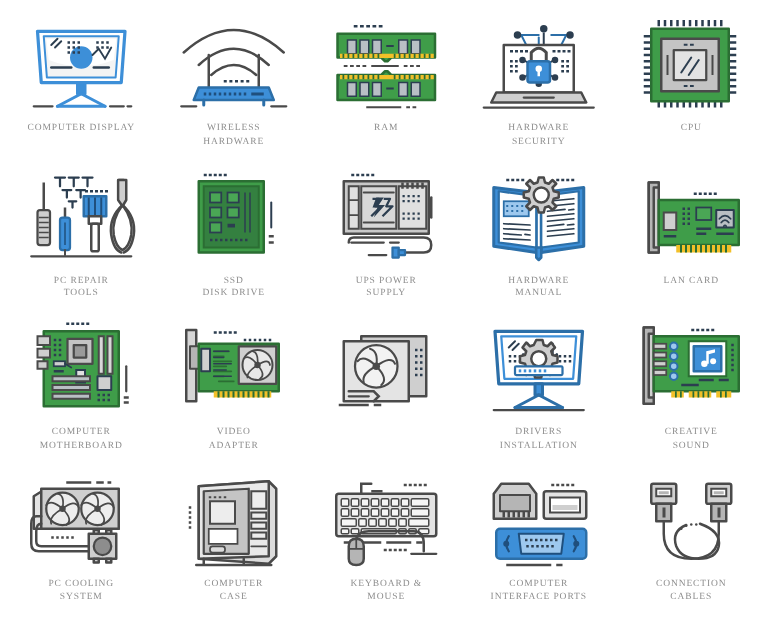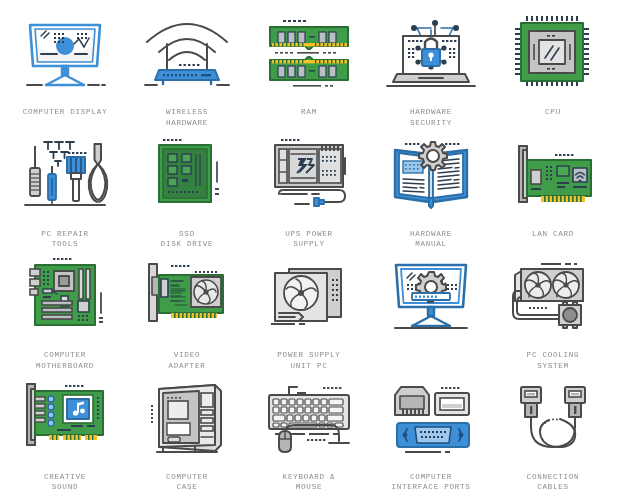--- a/index.html
+++ b/index.html
@@ -34,28 +34,28 @@
     display: flex;
     align-items: center;
     justify-content: center;
   }
   .icon-art svg {
     width: 100%;
     height: 100%;
     display: block;
   }
   .icon-label {
-    margin-top: 13px;
+    margin-top: 3px;
     text-align: center;
     color: #8d8d8d;
     font-size: 7.6px;
     letter-spacing: 0.72px;
     line-height: 10.5px;
     text-transform: uppercase;
-    font-family: Liberation Mono, monospace;
+    font-family: Liberation Serif, serif;
     white-space: pre-line;
     max-width: 118px;
   }
 </style>
 </head>
 <body>
 
 <div id="icon-grid">
 
   <div class="icon-cell">
@@ -972,22 +972,20 @@
         </g>
         <g stroke="#4a4a4a" stroke-width="1.8" stroke-linecap="round">
           <path d="M22 66 L38 66"></path>
         </g>
         <g fill="#4a4a4a">
           <rect x="14" y="72" width="24" height="2"></rect>
           <rect x="42" y="72" width="6" height="2"></rect>
         </g>
       </svg>
     </div>
-    <div class="icon-label">POWER SUPPLY
-UNIT PC</div>
   </div>
 
   <div class="icon-cell">
     <div class="icon-art">
       <svg viewBox="0 0 104 86">
         <g stroke="#2c6fa8" stroke-width="2.6" fill="#ffffff" stroke-linejoin="round">
           <path d="M17 14 L87 14 L84 56 L20 56 Z"></path>
         </g>
         <g stroke="#3d8fd8" stroke-width="1.8" fill="#ffffff" stroke-linejoin="round">
           <path d="M22 18 L82 18 L79.5 52 L24.5 52 Z"></path>
@@ -1038,20 +1036,99 @@
         <g stroke="#2c6fa8" stroke-width="2.4" fill="none" stroke-linecap="round" stroke-linejoin="round">
           <path d="M52 65 L33 75"></path>
             <path d="M52 65 L71 75"></path>
             <path d="M33 75 L71 75"></path>
         </g>
         <g stroke="#4a4a4a" stroke-width="1.8" stroke-linecap="round">
           <path d="M16 77 L88 77"></path>
         </g>
       </svg>
     </div>
+    <div class="icon-label">DRIVERS
+INSTALLATION</div>
+  </div>
+
+  <div class="icon-cell">
+    <div class="icon-art">
+      <svg viewBox="0 0 104 86">
+        <g fill="#2c3e50">
+          <rect x="52" y="12" width="2.4" height="2"></rect>
+            <rect x="56" y="12" width="2.4" height="2"></rect>
+          <rect x="60" y="12" width="2.4" height="2"></rect>
+            <rect x="64" y="12" width="2.4" height="2"></rect>
+          <rect x="68" y="12" width="2.4" height="2"></rect>
+        </g>
+
+        <g stroke="#4a4a4a" stroke-width="2" fill="#cfcfcf" stroke-linejoin="round">
+          <path d="M14 11 L22 11 L22 72 L14 72 Z"></path>
+          <path d="M14 11 L22 11 L22 16 L18 16 L18 67 L22 67 L22 72 L14 72 Z" fill="#b5b5b5"></path>
+        </g>
+
+        <g stroke="#2b6e33" stroke-width="2" stroke-linejoin="round">
+          <path d="M22 18 L90 18 L90 62 L22 62 Z" fill="#3f9d49"></path>
+        </g>
+
+        <g stroke="#4a4a4a" stroke-width="1.4" fill="#cfcfcf">
+          <rect x="22" y="24" width="10" height="4"></rect>
+          <rect x="22" y="31" width="10" height="4"></rect>
+          <rect x="22" y="38" width="10" height="4"></rect>
+          <rect x="22" y="45" width="10" height="4"></rect>
+        </g>
+        <g stroke="#2c6fa8" stroke-width="1.6" fill="#9dc8ee">
+          <circle cx="38" cy="26" r="3"></circle>
+            <circle cx="38" cy="34" r="3"></circle>
+          <circle cx="38" cy="42" r="3"></circle>
+            <circle cx="38" cy="50" r="3"></circle>
+        </g>
+
+        <g stroke="#2b6e33" stroke-width="1.6" fill="#ffffff">
+          <rect x="50" y="22" width="30" height="28"></rect>
+        </g>
+        <g stroke="#2c6fa8" stroke-width="2" fill="#3d8fd8" stroke-linejoin="round">
+          <rect x="54" y="26" width="22" height="20"></rect>
+        </g>
+        <g fill="#ffffff" stroke="none">
+          <path d="M64 30 L71 28.4 L71 31 L66 32.4 L66 40 L64 40 Z"></path>
+          <circle cx="62.5" cy="40" r="2.6"></circle>
+          <circle cx="69.5" cy="38" r="2.4"></circle>
+        </g>
+        <g fill="#2c3e50">
+          <rect x="84" y="24" width="2" height="2"></rect>
+            <rect x="84" y="28" width="2" height="2"></rect>
+          <rect x="84" y="32" width="2" height="2"></rect>
+            <rect x="84" y="36" width="2" height="2"></rect>
+          <rect x="84" y="40" width="2" height="2"></rect>
+            <rect x="84" y="44" width="2" height="2"></rect>
+          <rect x="58" y="52" width="12" height="2"></rect>
+          <rect x="74" y="52" width="8" height="2"></rect>
+          <rect x="44" y="56" width="14" height="2"></rect>
+        </g>
+
+        <g fill="#f2c029">
+          <rect x="36" y="62" width="10" height="5"></rect>
+          <rect x="50" y="62" width="18" height="5"></rect>
+          <rect x="72" y="62" width="12" height="5"></rect>
+        </g>
+        <g fill="#2b6e33">
+          <rect x="39" y="62" width="1.4" height="5"></rect>
+            <rect x="43" y="62" width="1.4" height="5"></rect>
+          <rect x="53" y="62" width="1.4" height="5"></rect>
+            <rect x="57" y="62" width="1.4" height="5"></rect>
+          <rect x="61" y="62" width="1.4" height="5"></rect>
+            <rect x="65" y="62" width="1.4" height="5"></rect>
+          <rect x="75" y="62" width="1.4" height="5"></rect>
+            <rect x="79" y="62" width="1.4" height="5"></rect>
+        </g>
+      </svg>
+    </div>
+    <div class="icon-label">CREATIVE
+SOUND</div>
   </div>
 
   <div class="icon-cell">
     <div class="icon-art">
       <svg viewBox="0 0 104 86">
         <g fill="#4a4a4a">
           <rect x="40" y="12" width="20" height="2"></rect>
           <rect x="64" y="12" width="6" height="2"></rect>
           <rect x="73" y="12" width="3" height="2"></rect>
         </g>
@@ -1103,97 +1180,20 @@
           <path d="M62 74 L66 74 L66 77 L62 77 Z"></path>
           <path d="M72 74 L76 74 L76 77 L72 77 Z"></path>
         </g>
         <g stroke="#4a4a4a" stroke-width="1.8" fill="#8d8d8d">
           <circle cx="69" cy="64" r="7"></circle>
         </g>
       </svg>
     </div>
     <div class="icon-label">PC COOLING
 SYSTEM</div>
-  </div>
-
-  <div class="icon-cell">
-    <div class="icon-art">
-      <svg viewBox="0 0 104 86">
-        <g fill="#2c3e50">
-          <rect x="52" y="12" width="2.4" height="2"></rect>
-            <rect x="56" y="12" width="2.4" height="2"></rect>
-          <rect x="60" y="12" width="2.4" height="2"></rect>
-            <rect x="64" y="12" width="2.4" height="2"></rect>
-          <rect x="68" y="12" width="2.4" height="2"></rect>
-        </g>
-
-        <g stroke="#4a4a4a" stroke-width="2" fill="#cfcfcf" stroke-linejoin="round">
-          <path d="M14 11 L22 11 L22 72 L14 72 Z"></path>
-          <path d="M14 11 L22 11 L22 16 L18 16 L18 67 L22 67 L22 72 L14 72 Z" fill="#b5b5b5"></path>
-        </g>
-
-        <g stroke="#2b6e33" stroke-width="2" stroke-linejoin="round">
-          <path d="M22 18 L90 18 L90 62 L22 62 Z" fill="#3f9d49"></path>
-        </g>
-
-        <g stroke="#4a4a4a" stroke-width="1.4" fill="#cfcfcf">
-          <rect x="22" y="24" width="10" height="4"></rect>
-          <rect x="22" y="31" width="10" height="4"></rect>
-          <rect x="22" y="38" width="10" height="4"></rect>
-          <rect x="22" y="45" width="10" height="4"></rect>
-        </g>
-        <g stroke="#2c6fa8" stroke-width="1.6" fill="#9dc8ee">
-          <circle cx="38" cy="26" r="3"></circle>
-            <circle cx="38" cy="34" r="3"></circle>
-          <circle cx="38" cy="42" r="3"></circle>
-            <circle cx="38" cy="50" r="3"></circle>
-        </g>
-
-        <g stroke="#2b6e33" stroke-width="1.6" fill="#ffffff">
-          <rect x="50" y="22" width="30" height="28"></rect>
-        </g>
-        <g stroke="#2c6fa8" stroke-width="2" fill="#3d8fd8" stroke-linejoin="round">
-          <rect x="54" y="26" width="22" height="20"></rect>
-        </g>
-        <g fill="#ffffff" stroke="none">
-          <path d="M64 30 L71 28.4 L71 31 L66 32.4 L66 40 L64 40 Z"></path>
-          <circle cx="62.5" cy="40" r="2.6"></circle>
-          <circle cx="69.5" cy="38" r="2.4"></circle>
-        </g>
-        <g fill="#2c3e50">
-          <rect x="84" y="24" width="2" height="2"></rect>
-            <rect x="84" y="28" width="2" height="2"></rect>
-          <rect x="84" y="32" width="2" height="2"></rect>
-            <rect x="84" y="36" width="2" height="2"></rect>
-          <rect x="84" y="40" width="2" height="2"></rect>
-            <rect x="84" y="44" width="2" height="2"></rect>
-          <rect x="58" y="52" width="12" height="2"></rect>
-          <rect x="74" y="52" width="8" height="2"></rect>
-          <rect x="44" y="56" width="14" height="2"></rect>
-        </g>
-
-        <g fill="#f2c029">
-          <rect x="36" y="62" width="10" height="5"></rect>
-          <rect x="50" y="62" width="18" height="5"></rect>
-          <rect x="72" y="62" width="12" height="5"></rect>
-        </g>
-        <g fill="#2b6e33">
-          <rect x="39" y="62" width="1.4" height="5"></rect>
-            <rect x="43" y="62" width="1.4" height="5"></rect>
-          <rect x="53" y="62" width="1.4" height="5"></rect>
-            <rect x="57" y="62" width="1.4" height="5"></rect>
-          <rect x="61" y="62" width="1.4" height="5"></rect>
-            <rect x="65" y="62" width="1.4" height="5"></rect>
-          <rect x="75" y="62" width="1.4" height="5"></rect>
-            <rect x="79" y="62" width="1.4" height="5"></rect>
-        </g>
-      </svg>
-    </div>
-    <div class="icon-label">CREATIVE
-SOUND</div>
   </div>
 
   <div class="icon-cell">
     <div class="icon-art">
       <svg viewBox="0 0 104 86">
         <g fill="#4a4a4a">
           <rect x="16" y="32" width="2" height="2"></rect>
             <rect x="16" y="36" width="2" height="2"></rect>
           <rect x="16" y="40" width="2" height="2"></rect>
             <rect x="16" y="44" width="2" height="2"></rect>

